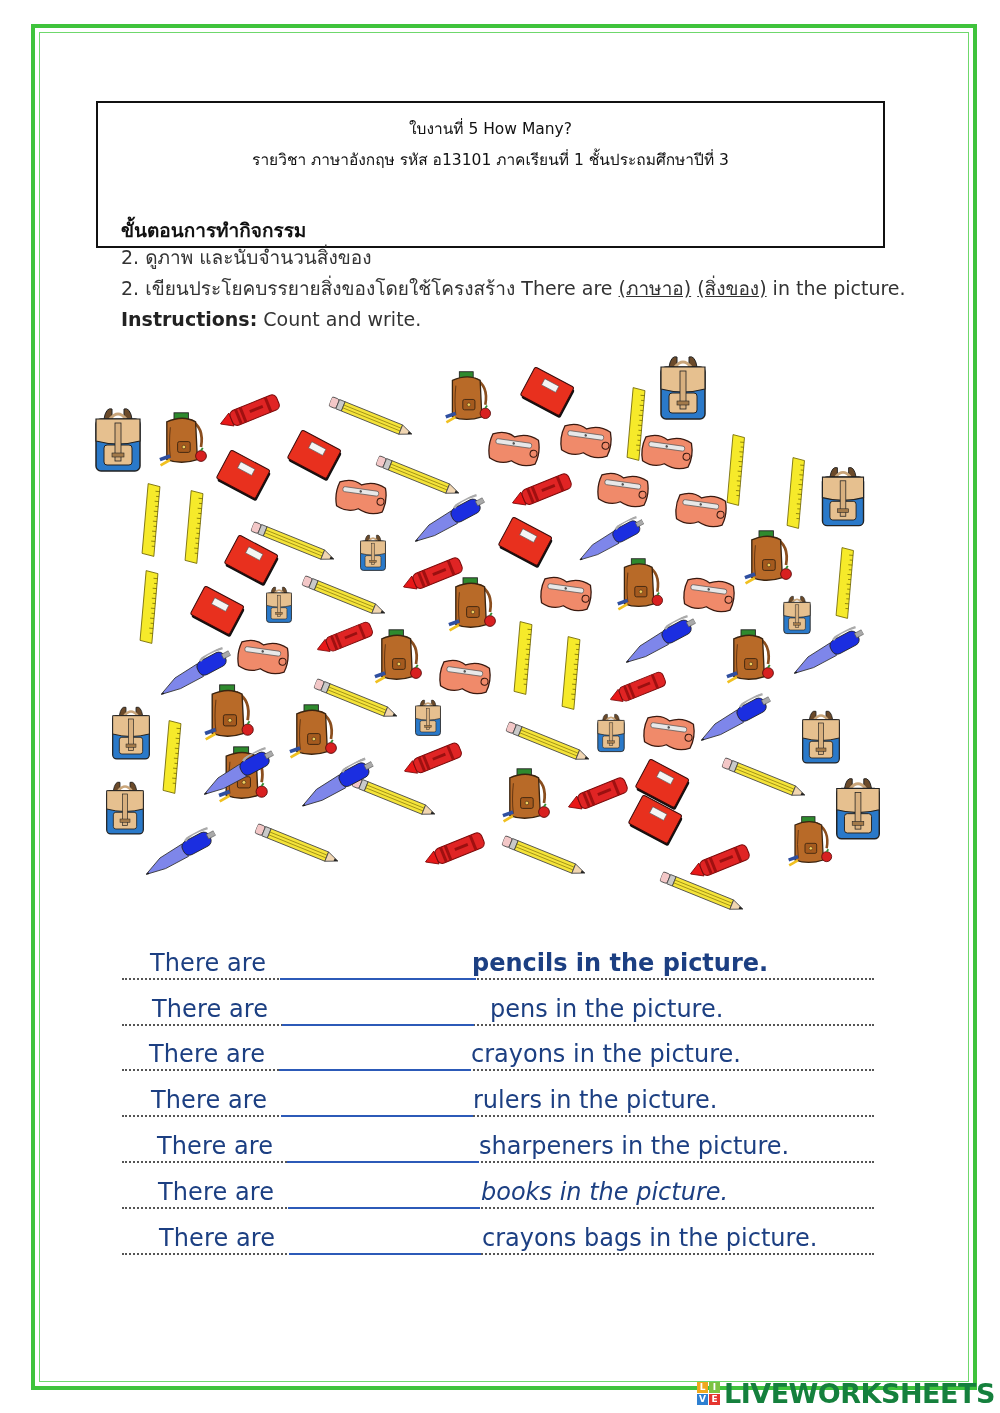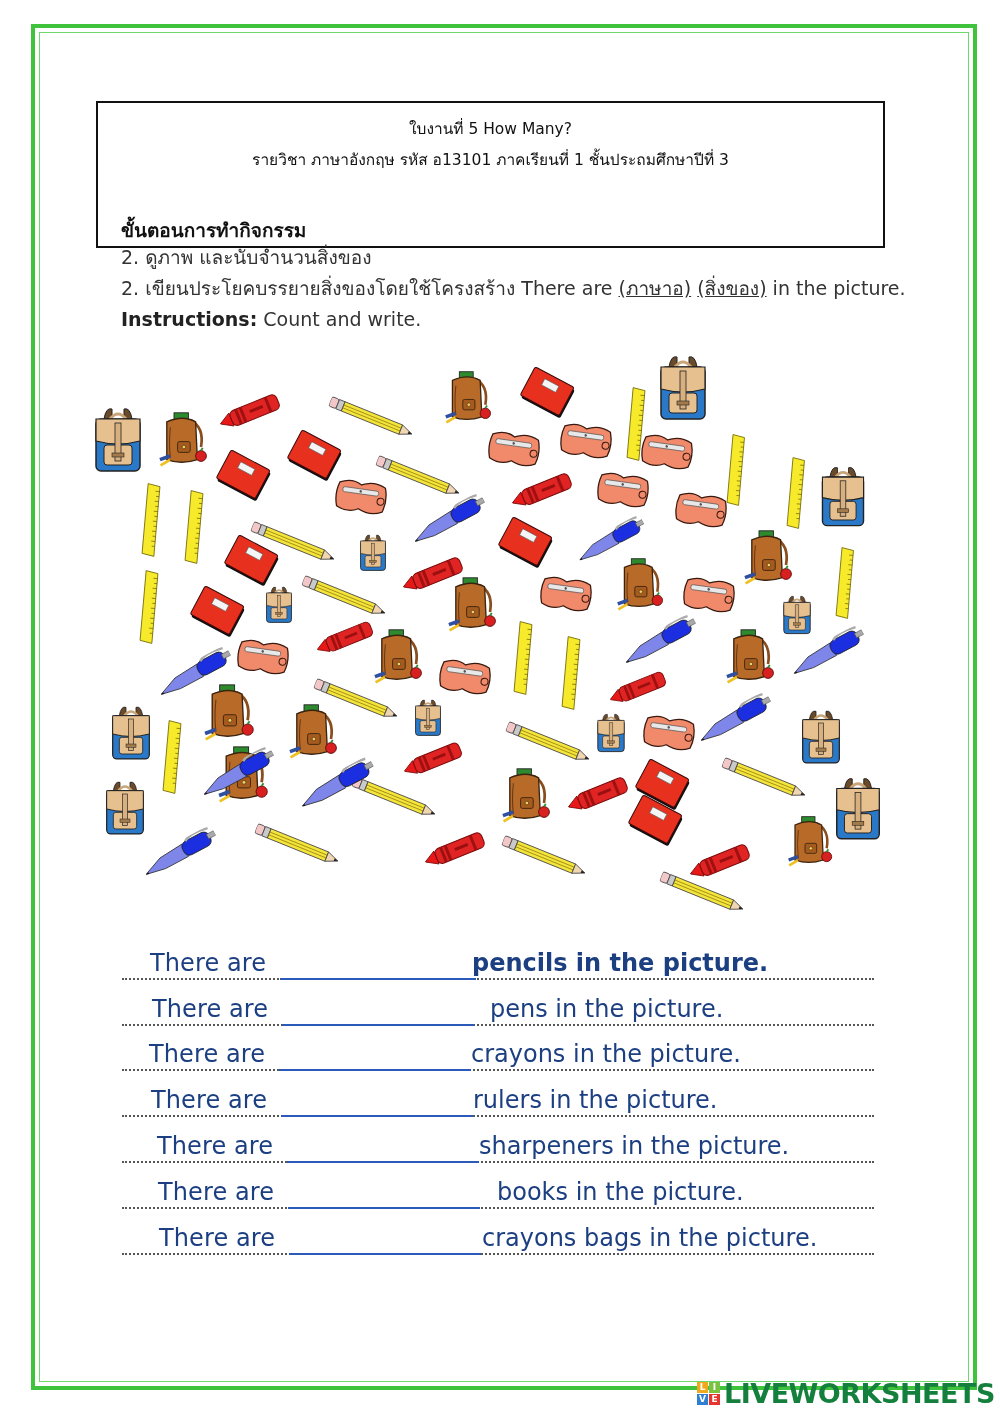--- a/index.html
+++ b/index.html
@@ -479,21 +479,21 @@
       <span class="suffix" style="left: 351px;">rulers in the picture.</span>
     </div>
     <div class="sentence-row">
       <span class="prefix" style="left: 35px;">There are</span>
       <span class="blank" style="left: 165px; width: 192px;"></span>
       <span class="suffix" style="left: 357px;">sharpeners in the picture.</span>
     </div>
     <div class="sentence-row">
       <span class="prefix" style="left: 36px;">There are</span>
       <span class="blank" style="left: 166px; width: 192px;"></span>
-      <span class="suffix" style="left: 375px;">books in the picture.</span>
+      <span class="suffix" style="left: 359px; font-style: italic;">books in the picture.</span>
     </div>
     <div class="sentence-row">
       <span class="prefix" style="left: 37px;">There are</span>
       <span class="blank" style="left: 167px; width: 192px;"></span>
       <span class="suffix" style="left: 360px;">crayons bags in the picture.</span>
     </div>
   </div>
 
 <div class="lw-logo">
   <div class="lw-badge" id="lw-badge">

